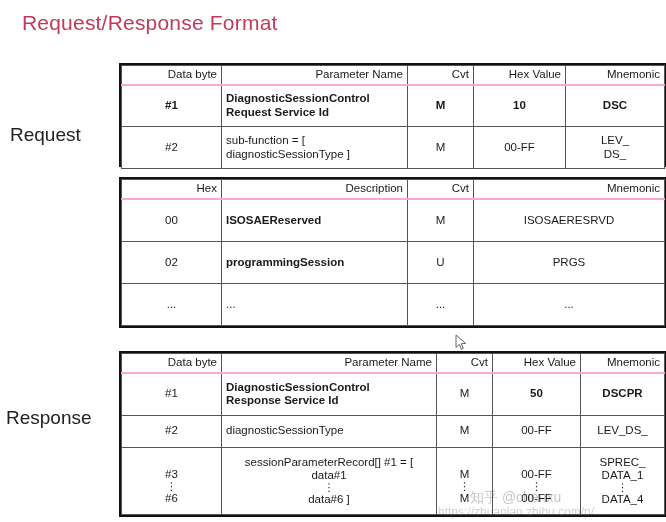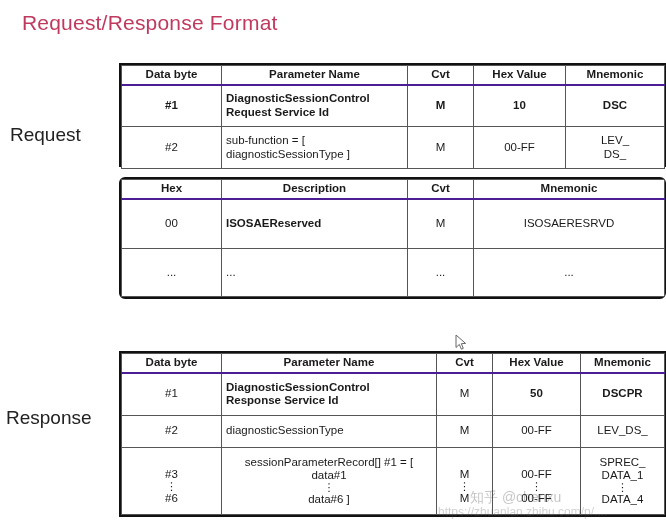--- a/index.html
+++ b/index.html
@@ -56,34 +56,34 @@
   table.uds td, table.uds th {
     border: 1px solid #555555;
     font-size: 11.5px;
     line-height: 1.18;
     padding: 2px 4px;
     vertical-align: middle;
     background: #ffffff;
     box-sizing: border-box;
   }
   table.uds th {
-    font-weight: bold;
-    text-align: center;
-    border-bottom: 2px solid #4c1d95;
+    font-weight: normal;
+    text-align: right;
+    border-bottom: 2px solid #f9a8d4;
   }
   .c  { text-align: center; }
   .l  { text-align: left; }
   .b  { font-weight: bold; }
   .nb { font-weight: normal; }
   .pre { white-space: pre-line; }
 
   
   #table-request  { left: 119px; top: 63px;  width: 547px; height: 104px; }
   
-  #table-session  { left: 119px; top: 177px; width: 547px; height: 122px; border-radius: 6px; }
+  #table-session  { left: 119px; top: 177px; width: 547px; height: 151px; }
   
   #table-response { left: 119px; top: 351px; width: 547px; height: 166px; }
 
   
   .vdots {
     display: block;
     font-size: 11px;
     line-height: 0.9;
     letter-spacing: 0;
   }
@@ -184,20 +184,26 @@
       </tr>
     </thead>
     <tbody>
       <tr>
         <td class="c nb">00</td>
         <td class="l b">ISOSAEReserved</td>
         <td class="c nb">M</td>
         <td class="c nb">ISOSAERESRVD</td>
       </tr>
       <tr>
+        <td class="c nb">02</td>
+        <td class="l b">programmingSession</td>
+        <td class="c nb">U</td>
+        <td class="c nb">PRGS</td>
+      </tr>
+      <tr>
         <td class="c nb">...</td>
         <td class="l nb">...</td>
         <td class="c nb">...</td>
         <td class="c nb">...</td>
       </tr>
     </tbody>
   </table>
 </div>
 
 <div class="tbl-wrap" id="table-response">

